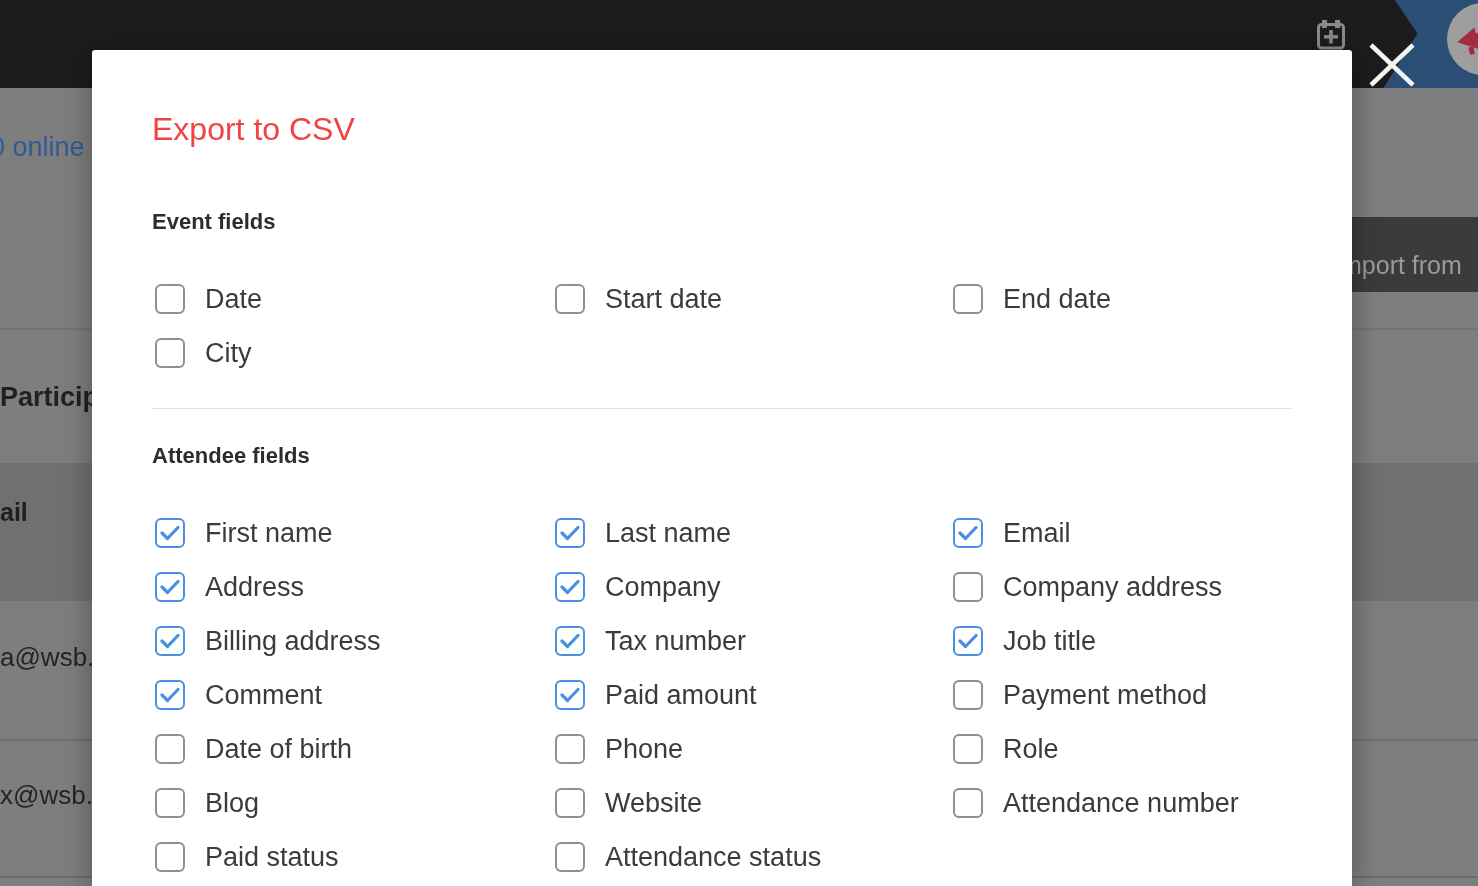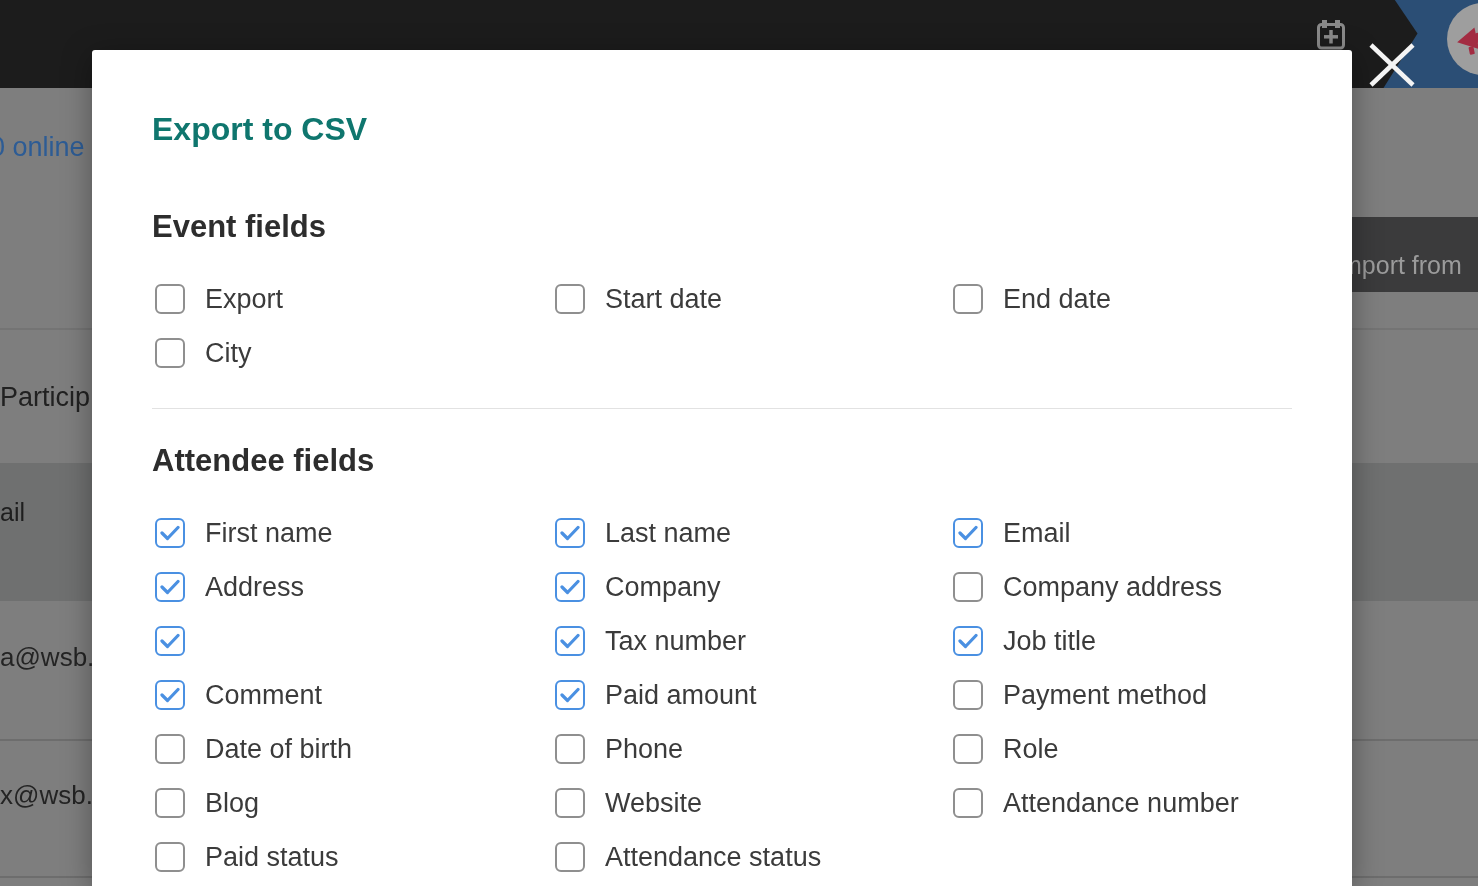--- a/index.html
+++ b/index.html
@@ -8,26 +8,26 @@
   .screen {
     position:relative; width:1478px; height:886px;
     overflow:hidden; background:#7e7e7e;
   }
   
   .bg-layer { position:absolute; inset:0; z-index:0; }
   .bg-frag { position:absolute; white-space:nowrap; overflow:hidden; }
   .online-link { left:0; top:132px; width:92px; height:34px; color:#2d5c95; font-size:27px; }
   .online-link span { margin-left:-10px; display:inline-block; }
   .bg-divider-1 { position:absolute; left:0; top:328px; width:100%; height:2px; background:#747474; }
-  .participants-frag { left:0; top:382px; width:92px; color:#212121; font-size:27px; }
+  .participants-frag { left:0; top:382px; width:92px; color:#212121; font-size:27px;font-weight:bold; }
   .import-btn { position:absolute; left:1352px; top:217px; width:126px; height:75px;
     background:#3b3b3c; color:#9b9b9b; font-size:25px; overflow:hidden; border:none; text-align:left; }
   .import-btn span { display:inline-block; margin-left:-11px; margin-top:22px; white-space:nowrap; }
   .table-header-band { position:absolute; left:0; top:463px; width:100%; height:138px; background:#6f7070; }
-  .email-header-frag { left:0; top:498px; width:92px; color:#1e1e1e; font-size:25px; font-weight:400; }
+  .email-header-frag { left:0; top:498px; width:92px; color:#1e1e1e; font-size:25px; font-weight:700; }
   .row-line-1 { position:absolute; left:0; top:739px; width:100%; height:2px; background:#6d6d6d; }
   .row-line-2 { position:absolute; left:0; top:876px; width:100%; height:2px; background:#6d6d6d; }
   .email-frag-1 { left:0; top:642px; width:92px; color:#242424; font-size:26px; }
   .email-frag-2 { left:0; top:780px; width:92px; color:#242424; font-size:26px; }
 
   
   .navbar { position:absolute; left:0; top:0; width:100%; height:88px; background:#1c1c1c; z-index:1; }
   .nav-items { position:absolute; left:0; top:23px; display:flex; gap:31px; list-style:none; }
   .nav-items li { color:#8c8c8c; font-size:26px; cursor:pointer; white-space:nowrap; }
   .calendar-btn { position:absolute; left:1314px; top:18px; width:34px; height:34px; background:none; border:none; cursor:pointer; }
@@ -36,22 +36,22 @@
     clip-path:polygon(0 0, 34% 0, 52% 38%, 25% 100%, 0 100%); }
   .corner-avatar { position:absolute; left:1447px; top:3px; width:72px; height:72px;
     border-radius:50%; background:#9e9e9e; overflow:hidden; }
   .corner-avatar svg { position:absolute; left:8px; top:19px; }
   .close-btn { position:absolute; left:1368px; top:42px; width:48px; height:46px;
     background:none; border:none; cursor:pointer; z-index:3; padding:0; }
 
   
   .modal { position:absolute; left:92px; top:50px; width:1260px; height:836px;
     background:#ffffff; z-index:2; border-radius:3px 3px 0 0; box-shadow:0 6px 30px rgba(0,0,0,.35); }
-  .modal-title { position:absolute; left:60px; top:61px; font-size:32px; font-weight:700; color:#0f766e; }
-  .section-heading { position:absolute; left:60px; font-size:31px; font-weight:700; color:#2d2d2d; }
+  .modal-title { position:absolute; left:60px; top:61px; font-size:32px; font-weight:400; color:#ef4444; }
+  .section-heading { position:absolute; left:60px; font-size:22px; font-weight:700; color:#2d2d2d; }
   .event-heading { top:159px; }
   .attendee-heading { top:393px; }
   .modal-divider { position:absolute; left:60px; top:358px; width:1140px; height:1px; background:#e2e2e2; }
   .field-grid { position:absolute; left:63px; display:grid;
     grid-template-columns:400px 398px 1fr; grid-auto-rows:54px; align-items:center; }
   .event-grid { top:222px; }
   .attendee-grid { top:456px; }
   .field { display:flex; align-items:center; gap:20px; cursor:pointer; }
   .cb { width:30px; height:30px; border:2px solid #8f8f8f; border-radius:6px;
     background:#fff; flex:0 0 30px; display:flex; align-items:center; justify-content:center; }
@@ -119,21 +119,21 @@
   <section class="modal">
     <h1 class="modal-title">Export to CSV</h1>
 
     <h2 class="section-heading event-heading">Event fields</h2>
     <div class="field-grid event-grid">
 
     <label class="field">
           <span class="cb">
             
           </span>
-          <span class="lbl">Export</span>
+          <span class="lbl">Date</span>
         </label>
         <label class="field">
           <span class="cb">
             
           </span>
           <span class="lbl">Start date</span>
         </label>
         <label class="field">
           <span class="cb">
             
@@ -198,20 +198,21 @@
             
           </span>
           <span class="lbl">Company address</span>
         </label>
         <label class="field">
           <span class="cb checked">
             <svg width="20" height="16" viewBox="0 0 20 16">
               <polyline points="2,8 7.5,13.5 18,2.5" fill="none" stroke="#4a90e2" stroke-width="3.2" stroke-linecap="round" stroke-linejoin="round"></polyline>
             </svg>
           </span>
+          <span class="lbl">Billing address</span>
         </label>
         <label class="field">
           <span class="cb checked">
             <svg width="20" height="16" viewBox="0 0 20 16">
               <polyline points="2,8 7.5,13.5 18,2.5" fill="none" stroke="#4a90e2" stroke-width="3.2" stroke-linecap="round" stroke-linejoin="round"></polyline>
             </svg>
           </span>
           <span class="lbl">Tax number</span>
         </label>
         <label class="field">

